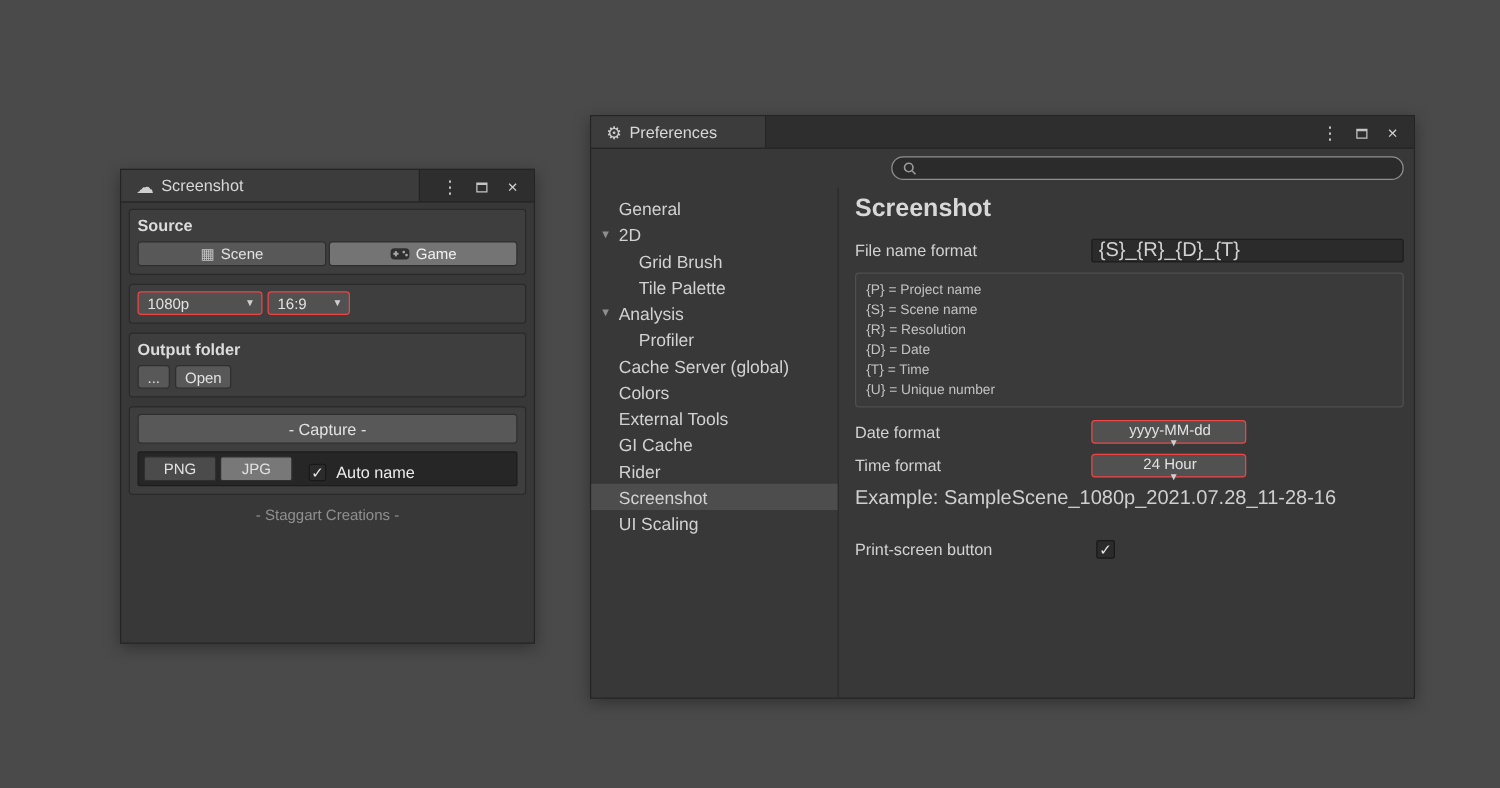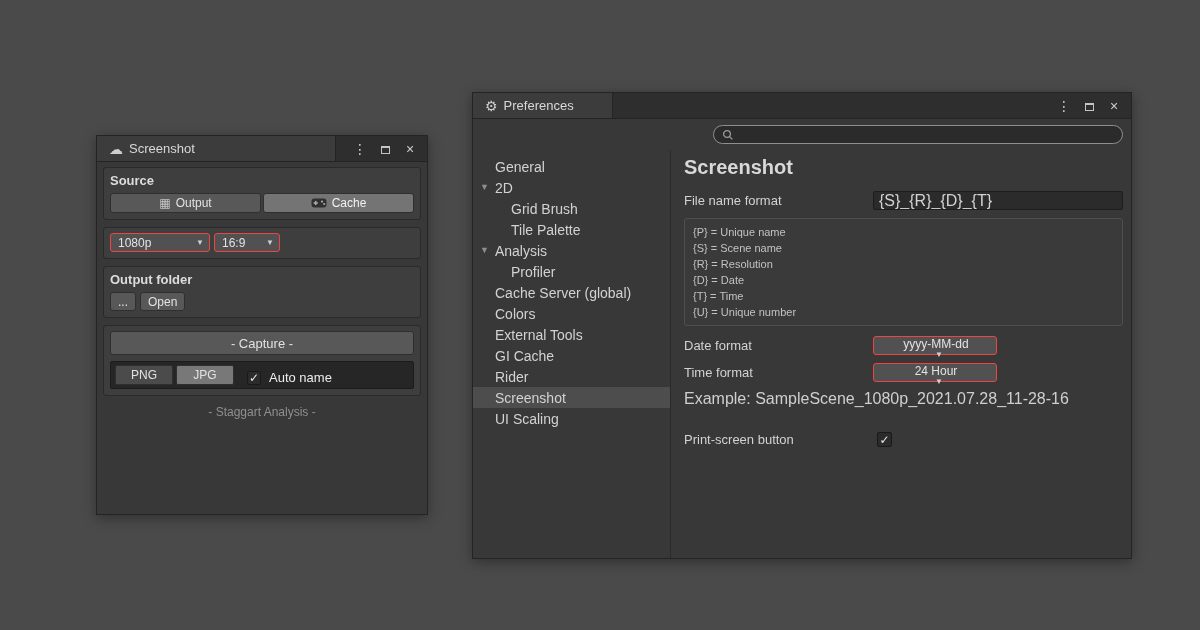--- a/index.html
+++ b/index.html
@@ -98,31 +98,31 @@
       </div>
     </div>
 
     <div class="win-body">
 
       <div class="box">
         <div class="sec-label">Source</div>
         <div class="row gap2">
           <button class="btn toggle">
             <span class="tab-icon" style="font-size:12px;color:#c4c4c4;">▦</span>
-            <span>Output</span>
+            <span>Scene</span>
           </button>
           <button class="btn toggle selected">
             <svg width="16" height="10" viewBox="0 0 16 10">
               <path d="M3.5 0.5 h9 a3 3 0 0 1 3 3 v3 a3 3 0 0 1 -3 3 h-9 a3 3 0 0 1 -3 -3 v-3 a3 3 0 0 1 3 -3 z" fill="#2f2f2f"></path>
               <rect x="2.6" y="4.2" width="4.2" height="1.6" fill="#a8a8a8"></rect>
               <rect x="3.9" y="2.9" width="1.6" height="4.2" fill="#a8a8a8"></rect>
               <circle cx="11" cy="3.6" r="1.1" fill="#a8a8a8"></circle>
               <circle cx="13.2" cy="6" r="1.1" fill="#a8a8a8"></circle>
             </svg>
-            <span>Cache</span>
+            <span>Game</span>
           </button>
         </div>
       </div>
 
       <div class="box">
         <div class="row gap4">
           <div class="dropdown w100">
             <span>1080p</span>
             <span class="arrow">▼</span>
           </div>
@@ -146,21 +146,21 @@
         <div class="format-row">
           <button class="btn fmt">PNG</button>
           <button class="btn fmt selected">JPG</button>
           <span class="checkbox">
             <span class="checkmark">✓</span>
           </span>
           <span class="chk-label">Auto name</span>
         </div>
       </div>
 
-      <div class="footer">- Staggart Analysis -</div>
+      <div class="footer">- Staggart Creations -</div>
     </div>
   </section>
 
   <section class="win win-prefs">
     <div class="titlebar">
       <div class="tab">
         <span class="tab-icon">⚙</span>
         <span>Preferences</span>
       </div>
       <div class="tb-icons">
@@ -228,21 +228,21 @@
 
       <div class="content">
         <h1>Screenshot</h1>
 
         <div class="prow">
           <span class="plabel">File name format</span>
           <input class="textfield flex1" value="{S}_{R}_{D}_{T}" style="">
         </div>
 
         <div class="helpbox">
-          <div>{P} = Unique name</div>
+          <div>{P} = Project name</div>
           <div>{S} = Scene name</div>
           <div>{R} = Resolution</div>
           <div>{D} = Date</div>
           <div>{T} = Time</div>
           <div>{U} = Unique number</div>
         </div>
 
         <div class="prow">
           <span class="plabel">Date format</span>
           <div class="dropdown w124">

